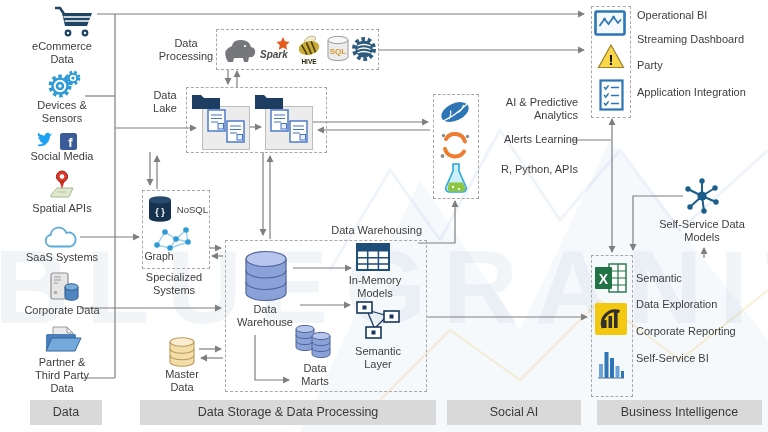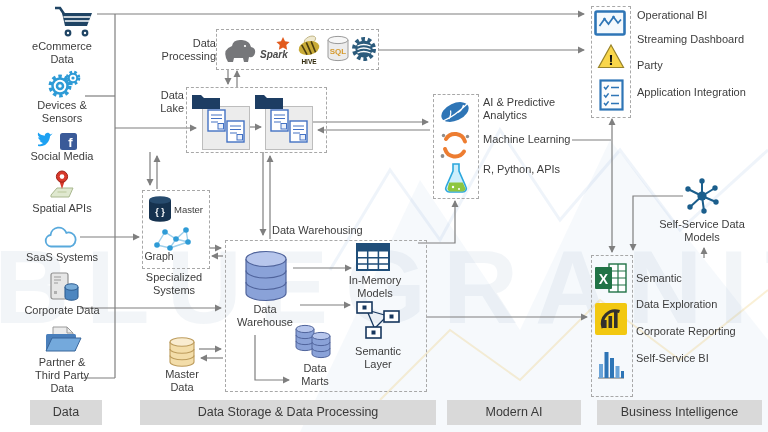--- a/index.html
+++ b/index.html
@@ -1,19 +1,19 @@
 <!DOCTYPE html>
 <html><head>
 <meta charset="utf-8">
 <style>
   html,body{margin:0;padding:0;background:#fff}
   #canvas{position:relative;width:768px;height:432px;background:#fff;overflow:hidden;
           font-family:"Liberation Sans",sans-serif}
   .lbl{position:absolute;font-size:11px;line-height:1.18;color:#3d3d3d;text-align:center;z-index:4}
-  .tl{text-align:left}.tr{text-align:right}.nw{white-space:nowrap}
+  .tl{text-align:right}.tr{text-align:center}.nw{white-space:nowrap}
   .s95{font-size:9.5px}.s105{font-size:10.5px}
   .ic{position:absolute;z-index:4}
   .ic svg{display:block;width:100%;height:100%}
   .dbox{position:absolute;border:1px dashed #a8a8a8;z-index:2}
   .fgroup{position:absolute;background:#ececec;border:1px solid #bdbdbd;z-index:3}
   .fgroup svg{display:block;width:100%;height:100%}
   #wires{position:absolute;left:0;top:0;z-index:1;pointer-events:none}
   #bgart{position:absolute;left:0;top:0;z-index:0}
   #wm{position:absolute;top:228px;left:-6px;font-size:104px;font-weight:bold;letter-spacing:17px;
       color:rgba(125,155,185,0.10);z-index:0;white-space:nowrap}
@@ -223,21 +223,21 @@
   </div>
 
   <div class="dbox" style="left:142px;top:190px;width:66px;height:77px"></div>
   <div class="ic" style="left:147px;top:195px;width:26px;height:28px">
     <svg viewBox="0 0 26 28">
         <path d="M2 5 v18 a11 3.8 0 0 0 22 0 V5" fill="#16324f"></path>
         <ellipse cx="13" cy="5" rx="11" ry="3.8" fill="#274b6e"></ellipse>
         <text x="13" y="20" font-size="9" font-weight="bold" fill="#fff" text-anchor="middle">{ }</text>
       </svg>
   </div>
-  <div class="lbl tl s95" style="left:174px;top:204px;width:34px">Master</div>
+  <div class="lbl tl s95" style="left:174px;top:204px;width:34px">NoSQL</div>
   <div class="ic" style="left:150px;top:224px;width:44px;height:28px">
     <svg viewBox="0 0 44 28">
         <path d="M7 21 L15 8 L26 15 L36 6 M15 8 L26 15 L20 24 L7 21 M36 6 L38 18 L26 15 M20 24 L38 18" stroke="#9fd0ec" stroke-width="1.4" fill="none"></path>
         <circle cx="7" cy="21" r="2.8" fill="#2e9bd6"></circle>
         <circle cx="15" cy="8" r="2.8" fill="#2e9bd6"></circle>
         <circle cx="26" cy="15" r="2.8" fill="#2e9bd6"></circle>
         <circle cx="36" cy="6" r="2.8" fill="#2e9bd6"></circle>
         <circle cx="38" cy="18" r="2.8" fill="#2e9bd6"></circle>
         <circle cx="20" cy="24" r="2.8" fill="#2e9bd6"></circle>
       </svg>
@@ -314,21 +314,21 @@
   </div>
   <div class="ic" style="left:441px;top:162px;width:30px;height:32px">
     <svg viewBox="0 0 30 32">
         <path d="M12 2 h6 v7 l7 16 a3.5 3.5 0 0 1 -3.3 5 H8.3 A3.5 3.5 0 0 1 5 25 L12 9 z" fill="#cdeefb" stroke="#2ba7dd" stroke-width="1.6"></path>
         <path d="M8.2 20.5 h13.6 l2.6 6 a3.3 3.3 0 0 1 -3.1 3 H9.7 A3.3 3.3 0 0 1 6.6 26.5 z" fill="#8dc63f"></path>
         <circle cx="12" cy="25" r="1.2" fill="#fff"></circle>
         <circle cx="18" cy="27" r="1" fill="#fff"></circle>
       </svg>
   </div>
   <div class="lbl tl" style="left:483px;top:96px;width:95px">AI &amp; Predictive Analytics</div>
-  <div class="lbl tl nw" style="left:483px;top:133px;width:95px">Machine Learning</div>
+  <div class="lbl tl nw" style="left:483px;top:133px;width:95px">Alerts Learning</div>
   <div class="lbl tl nw" style="left:483px;top:163px;width:95px">R, Python, APIs</div>
 
   <div class="dbox" style="left:591px;top:6px;width:38px;height:110px"></div>
   <div class="ic" style="left:594px;top:10px;width:32px;height:26px">
     <svg viewBox="0 0 32 26">
         <rect x="1.5" y="1.5" width="29" height="23" rx="1.5" fill="#f4f9fd" stroke="#2e75b6" stroke-width="2.6"></rect>
         <path d="M5.5 16 l5 -7 4 5 5 -7 4.5 6 3 -3.5" stroke="#2e75b6" stroke-width="1.7" fill="none"></path>
         <circle cx="10.5" cy="9" r="1.3" fill="#2e75b6"></circle>
         <circle cx="19.5" cy="7" r="1.3" fill="#2e75b6"></circle>
       </svg>
@@ -393,16 +393,16 @@
         <rect x="25" y="27" width="3" height="7" fill="#2e75b6"></rect>
       </svg>
   </div>
   <div class="lbl tl nw" style="left:636px;top:272px">Semantic</div>
   <div class="lbl tl nw" style="left:636px;top:298px">Data Exploration</div>
   <div class="lbl tl nw" style="left:636px;top:325px">Corporate Reporting</div>
   <div class="lbl tl nw" style="left:636px;top:352px">Self-Service BI</div>
 
   <div class="bar" style="left:30px;width:72px">Data Sources</div>
   <div class="bar" style="left:140px;width:296px">Data Storage &amp; Data Processing</div>
-  <div class="bar" style="left:447px;width:134px">Modern AI</div>
+  <div class="bar" style="left:447px;width:134px">Social AI</div>
   <div class="bar" style="left:597px;width:165px">Business Intelligence</div>
 
 </div>
 
 </body></html>

